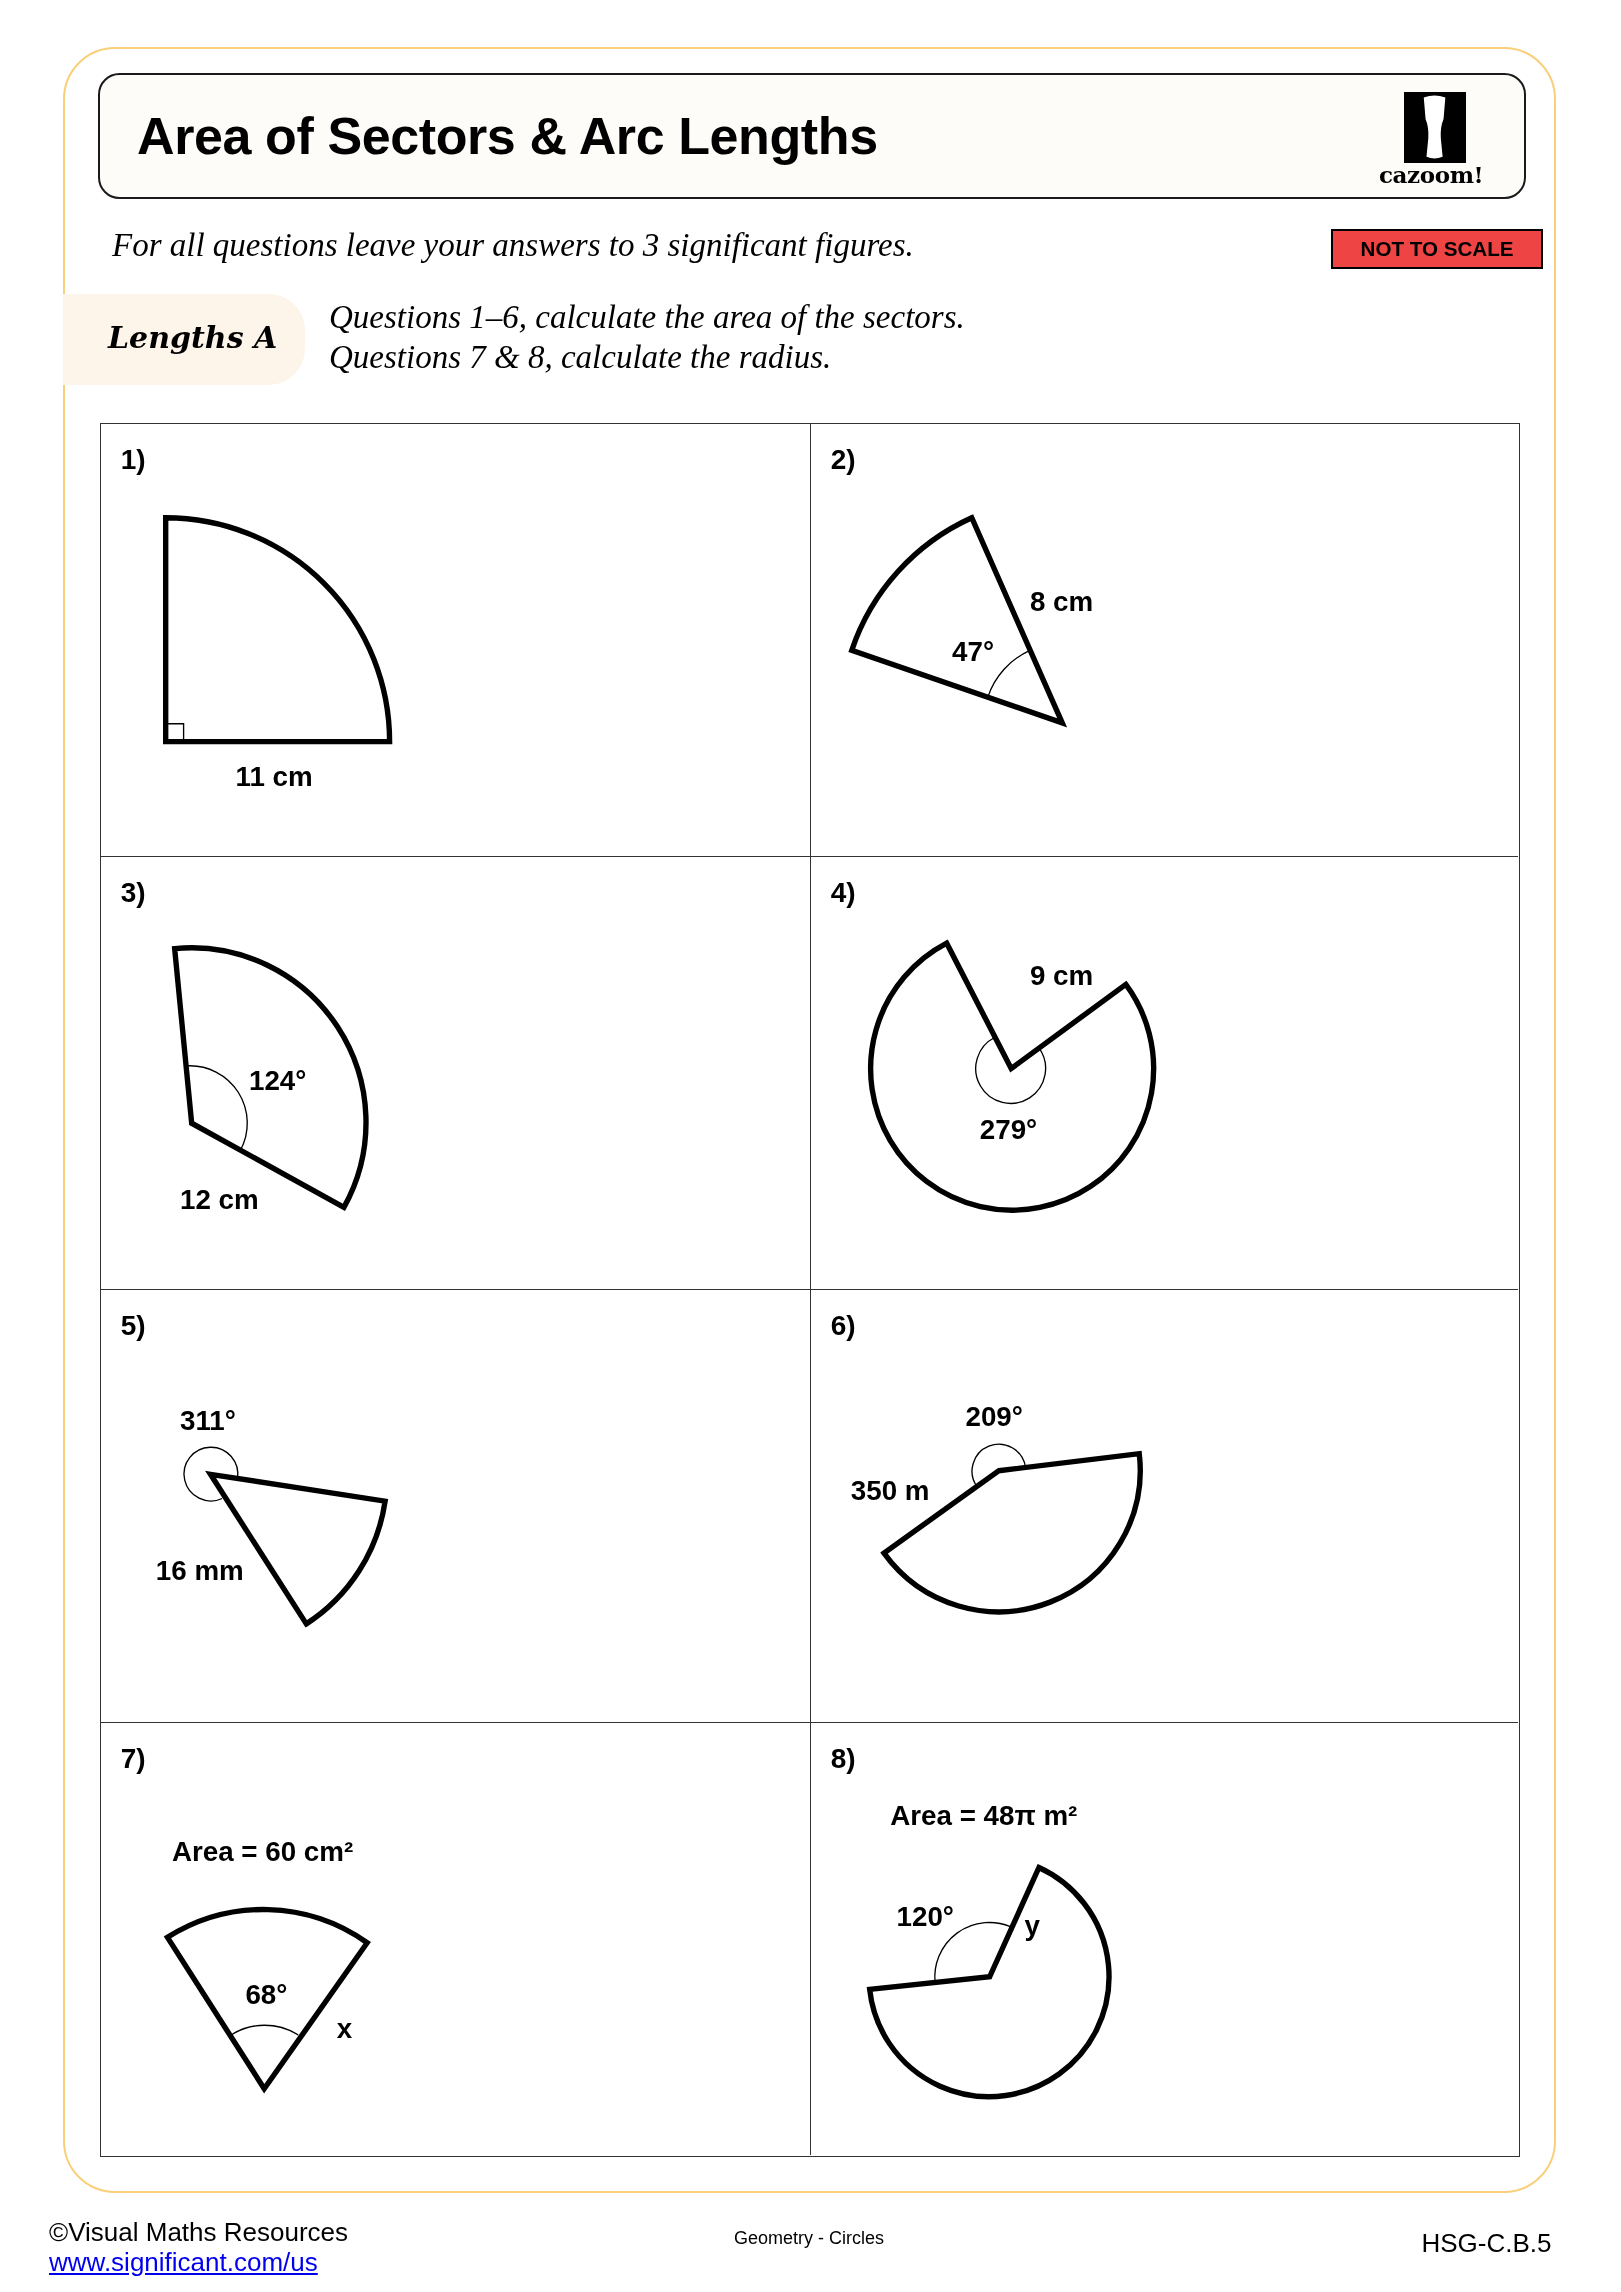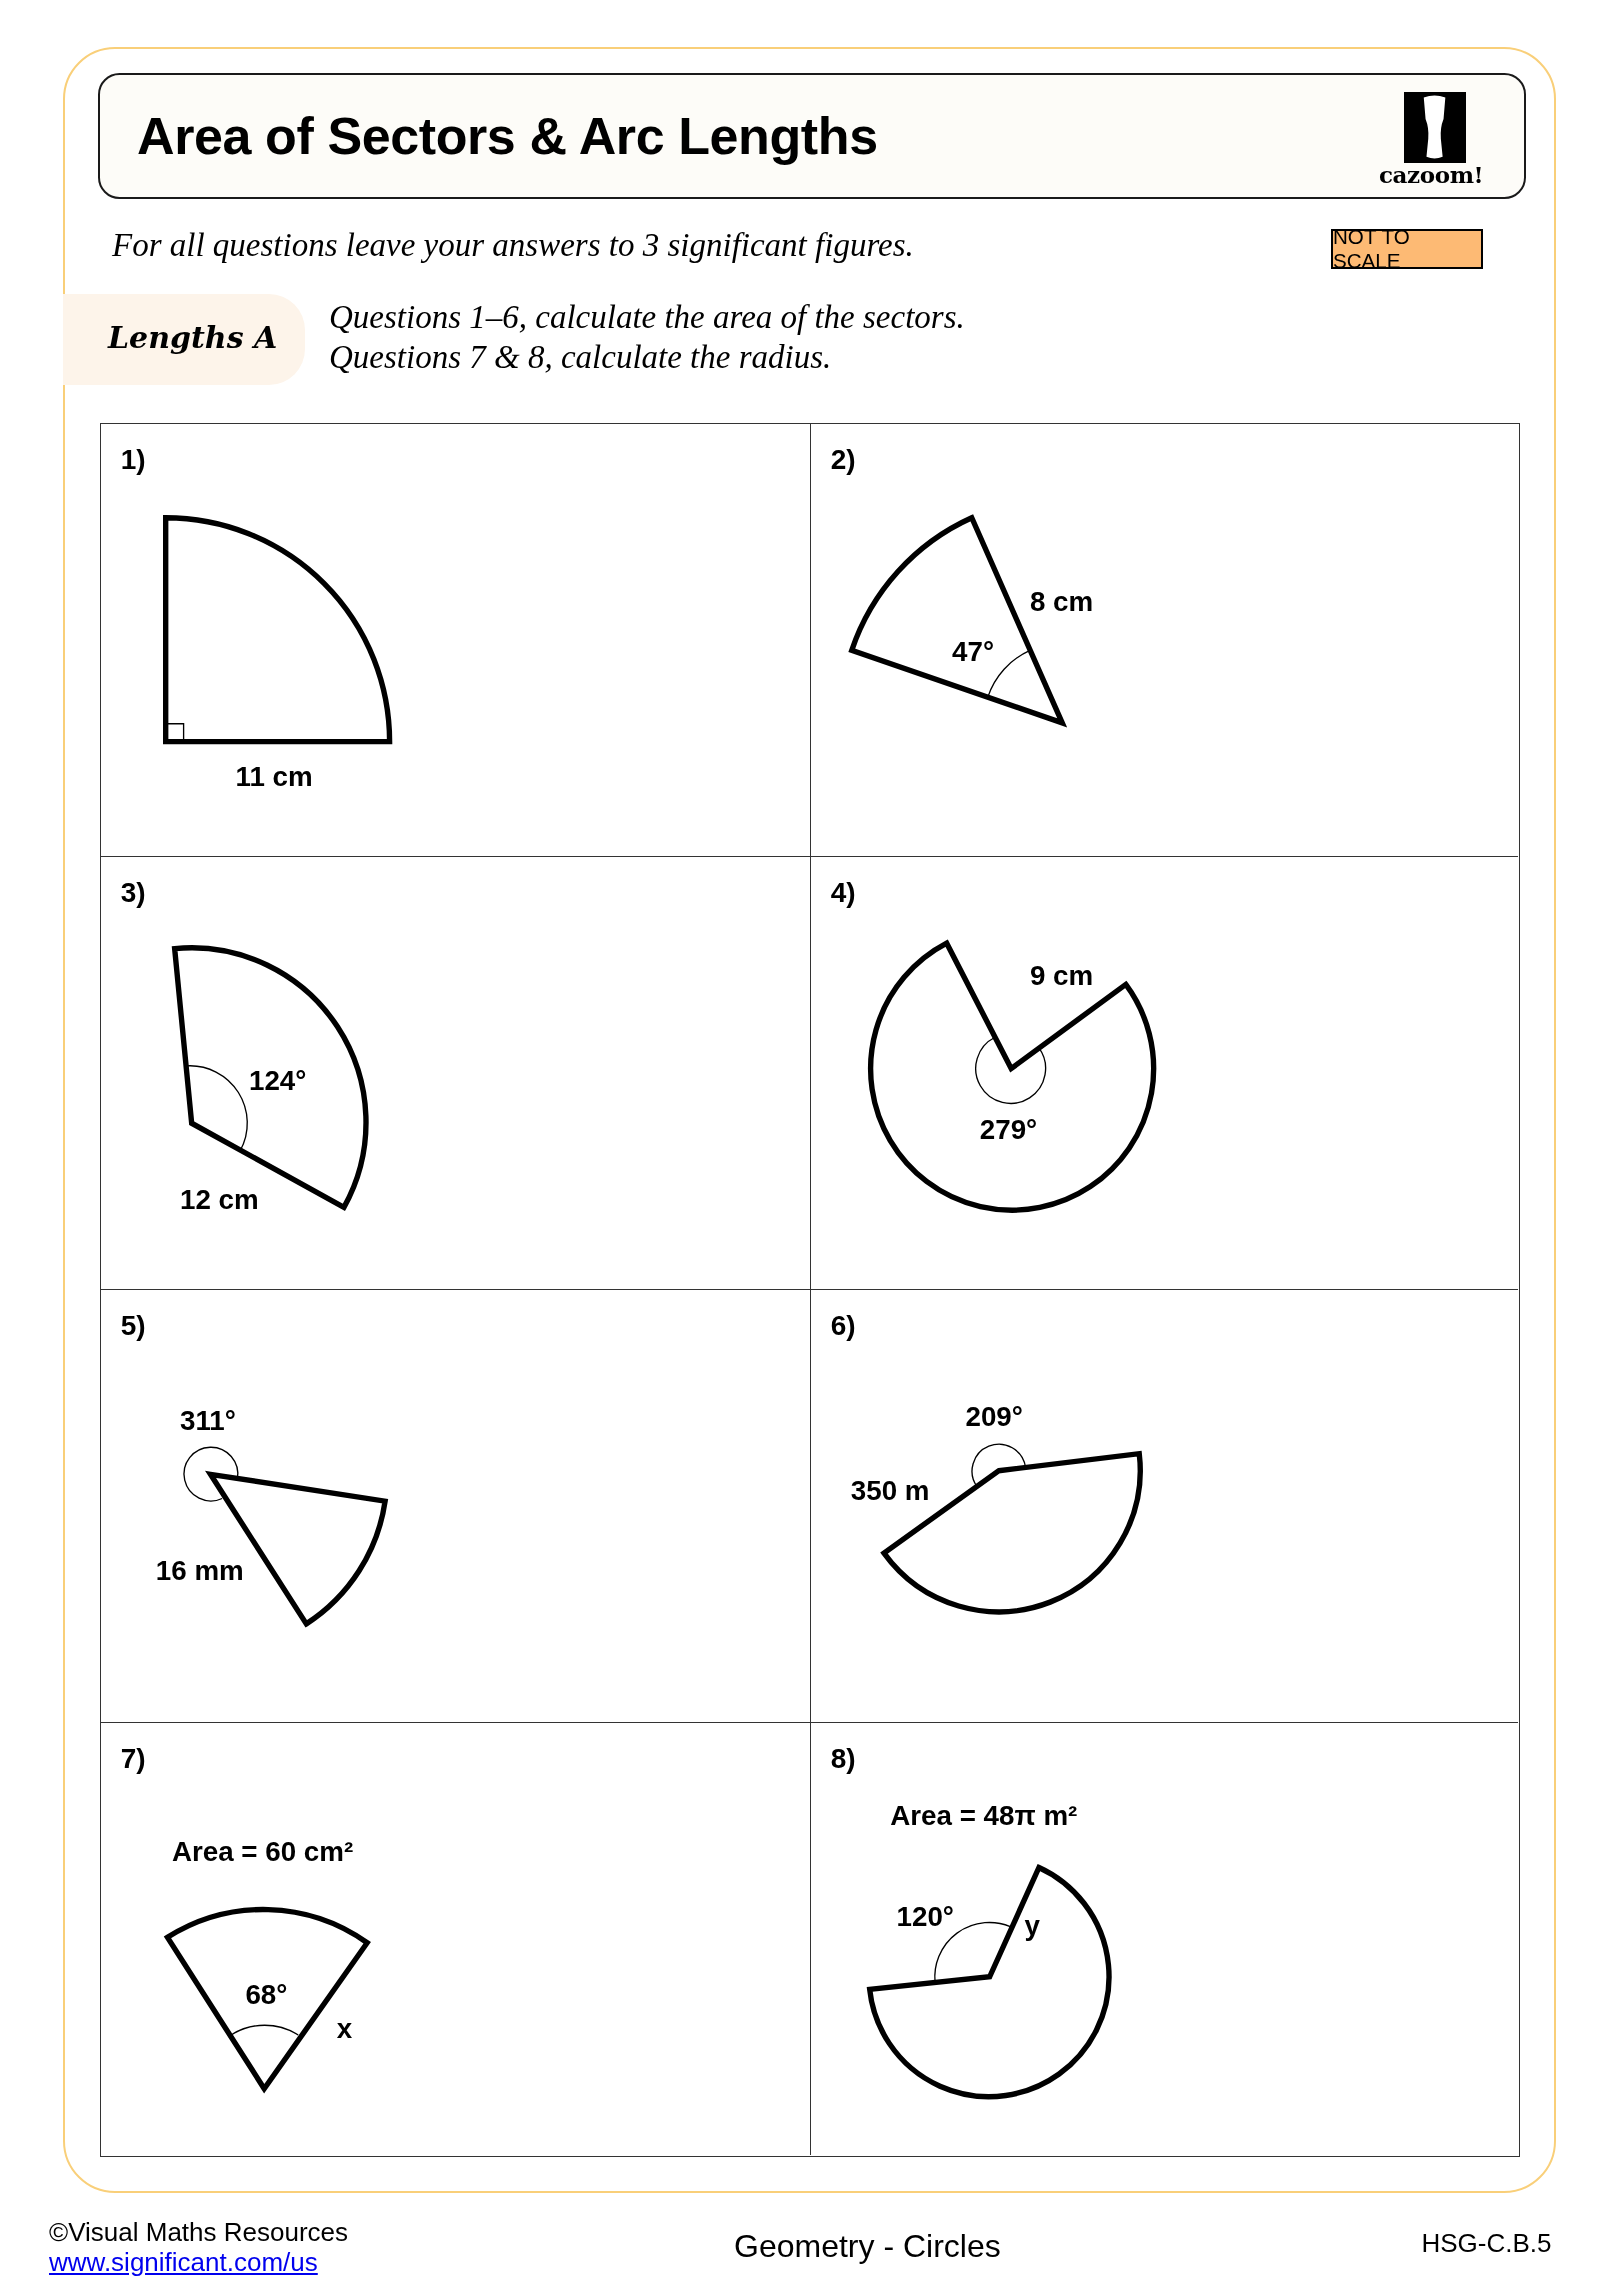--- a/index.html
+++ b/index.html
@@ -4,36 +4,36 @@
 <style>
   html, body { margin:0; padding:0; background:#ffffff; }
   body { width:1622px; height:2293px; position:relative; overflow:hidden; font-family:"Liberation Sans", sans-serif; color:#000; }
   .abs { position:absolute; }
   .page-frame { left:63px; top:47px; width:1493px; height:2146px; border:2.7px solid #f9cf79; border-radius:52px; box-sizing:border-box; }
   .title-box { left:98px; top:73px; width:1428px; height:126px; border:2.7px solid #1a1a1a; border-radius:21.5px; background:#fdfcf8; box-sizing:border-box; }
   .title { left:137px; top:106px; font-family:"Liberation Sans", sans-serif; font-weight:bold; font-size:52px; letter-spacing:-0.4px; white-space:nowrap;text-align:center; }
   .logo-square { left:1404px; top:92px; width:62px; height:71px; background:#000; }
   .logo-text { left:1379px; top:161px; width:116px; text-align:left; font-family:"DejaVu Serif", serif; font-weight:bold; font-size:23px; letter-spacing:-0.4px; }
   .instruction { left:112px; top:227px; font-family:"Liberation Serif", serif; font-style:italic; font-size:33px; white-space:nowrap; }
-  .nts-box { left:1331px; top:229px; width:152px; height:40px; border:2.7px solid #000; box-sizing:border-box; display:flex; align-items:center; justify-content:center; font-family:"Liberation Sans", sans-serif; font-weight:normal; font-size:20.6px; background:#fdba74; }
+  .nts-box { left:1331px; top:229px; width:212px; height:40px; border:2.7px solid #000; box-sizing:border-box; display:flex; align-items:center; justify-content:center; font-family:"Liberation Sans", sans-serif; font-weight:bold; font-size:20.6px; background:#ef4444; }
   .section-tab { left:63px; top:294px; width:242px; height:91px; background:#fdf4ea; border-radius:0 36px 36px 0; }
   .section-label { left:108px; top:320px; font-family:"DejaVu Serif", serif; font-style:italic; font-weight:bold; font-size:30px; white-space:nowrap; }
   .section-line { left:329px; font-family:"Liberation Serif", serif; font-style:italic; font-size:33px; white-space:nowrap; }
   .grid { left:100px; top:423px; width:1420px; height:1734px; border:1.8px solid #333; box-sizing:border-box; display:grid; grid-template-columns:710px 707px; grid-template-rows:433px 433px 433px 432px; }
   .cell { border-right:1.8px solid #333; border-bottom:1.8px solid #333; position:relative; }
   .cell.right { border-right:none; }
   .cell.last { border-bottom:none; }
   .qnum { position:absolute; left:19.7px; top:19.7px; font-family:"Liberation Sans", sans-serif; font-weight:bold; font-size:28px; }
   svg.figs { position:absolute; left:0; top:0; width:1622px; height:2293px; pointer-events:none; }
   svg.figs .shape { fill:none; stroke:#000; stroke-width:6; stroke-linejoin:miter; }
   svg.figs .mark { fill:none; stroke:#000; stroke-width:1.5; }
   svg.figs text { font-family:"Liberation Sans", sans-serif; font-weight:bold; font-size:31px; fill:#000; }
   .footer-left { left:49px; top:2217px; font-family:"Liberation Sans", sans-serif; font-size:26px; line-height:30px; }
   .footer-link { color:#0000ee; text-decoration:underline; }
-  .footer-center { left:734px; top:2228px; font-family:"Liberation Sans", sans-serif; font-size:32px; }
+  .footer-center { left:734px; top:2228px; font-family:"Liberation Sans", sans-serif; font-size:18px; }
   .footer-right { left:1415px; top:2228px; width:143px; text-align:center; font-family:"Liberation Sans", sans-serif; font-size:26px; }
 </style>
 </head>
 <body>
 
 <div class="abs page-frame"></div>
 
 <div class="abs title-box"></div>
 <div class="abs title">Area of Sectors &amp; Arc Lengths</div>
 <div class="abs logo-square">

